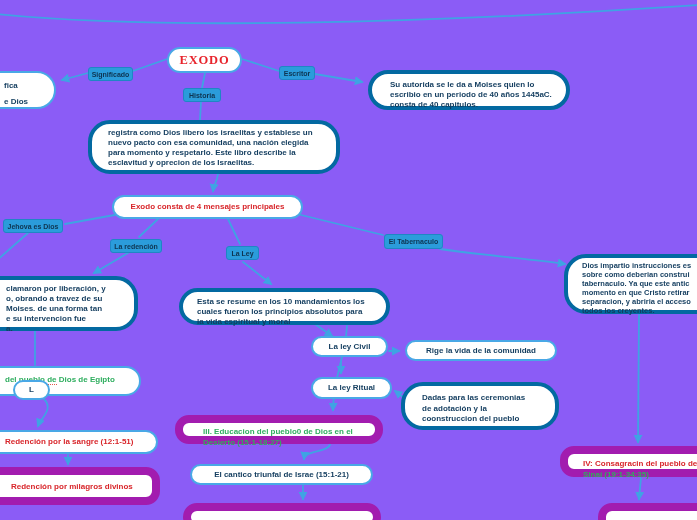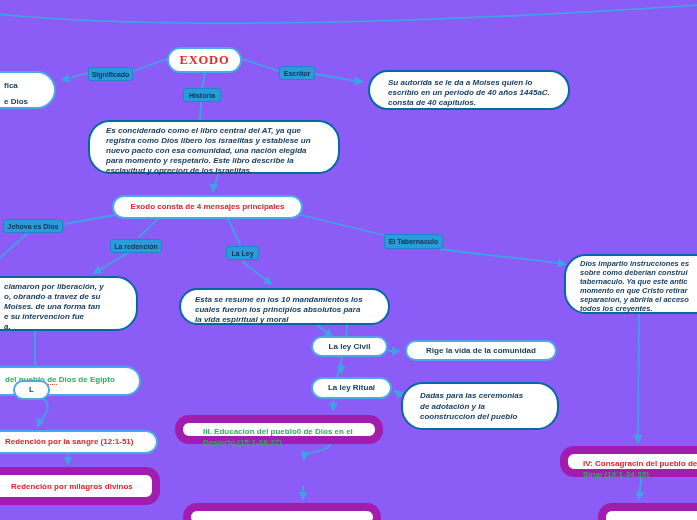--- a/index.html
+++ b/index.html
@@ -2,21 +2,21 @@
 <html><head>
 <meta charset="utf-8">
 <style>
   html,body{margin:0;padding:0;background:#fff;}
   #canvas{position:relative;width:697px;height:520px;background:#8b5cf6;overflow:hidden;
           font-family:"Liberation Sans",sans-serif;}
   #edges{position:absolute;left:0;top:0;z-index:1;}
   .node{position:absolute;z-index:2;box-sizing:border-box;}
   
   .oval{background:#ffffff;border:2px solid #49a8e6;border-radius:999px;}
-  .oval-lg{background:#ffffff;border:2px solid #0369a1;border-radius:22px;font-style:italic;}
+  .oval-lg{background:#ffffff;border:4px solid #0369a1;border-radius:22px;}
   .oval-md{background:#ffffff;border:8px solid #a21caf;border-radius:14px;}
   
   .bluebox{background:#2b9cdb;border:1px solid #1f86c4;border-radius:3px;
            color:#0e3450;font-size:7px;font-weight:bold;
            display:flex;align-items:center;justify-content:center;white-space:nowrap;}
   .center{display:flex;align-items:center;justify-content:center;}
   .txt{font-size:8px;font-weight:bold;color:#123c5e;line-height:10px;}
   .ln{white-space:nowrap;font-weight:bold;}
   .red{color:#d8252a;}
   .green{color:#2fae5f;}
@@ -98,21 +98,20 @@
     <div class="ln" style="line-height:16px;">e Dios</div>
   </div>
 
   <div class="node oval-lg txt" style="left:368px;top:70px;width:202px;height:40px;padding:6px 0 0 18px;">
     <div class="ln">Su autorida se le da a Moises quien lo</div>
     <div class="ln">escribio en un periodo de 40 años 1445aC.</div>
     <div class="ln">consta de 40 capitulos.</div>
   </div>
 
   <div class="node oval-lg txt" style="left:88px;top:120px;width:252px;height:54px;padding:4px 0 0 16px;">
-    <div class="ln">Es conciderado como el libro central del AT, ya que</div>
     <div class="ln">registra como Dios libero los israelitas y establese un</div>
     <div class="ln">nuevo pacto con esa comunidad, una nación elegida</div>
     <div class="ln">para momento y respetarlo. Este libro describe la</div>
     <div class="ln">esclavitud y oprecion de los Israelitas.</div>
   </div>
 
   <div class="node oval center" style="left:112px;top:195px;width:191px;height:24px;">
     <span class="txt red ln">Exodo consta de 4 mensajes principales</span>
   </div>
 
@@ -170,20 +169,23 @@
 
   <div class="node oval-md txt" style="left:-40px;top:467px;width:200px;height:38px;padding:6px 0 0 43px;">
     <div class="ln red" style="line-height:11px;">Redención por milagros divinos</div>
   </div>
 
   <div class="node oval-md txt" style="left:175px;top:415px;width:208px;height:29px;padding:4px 0 0 20px;">
     <div class="ln green" style="line-height:10.5px;">III. Educacion del pueblo0 de Dios en el</div>
     <div class="ln green" style="line-height:10.5px;">Desierto (15:1-18:27)</div>
   </div>
 
+  <div class="node oval center" style="left:190px;top:464px;width:183px;height:21px;">
+    <span class="txt ln">El cantico triunfal de Israe (15:1-21)</span>
+  </div>
 
   <div class="node oval-md" style="left:183px;top:503px;width:198px;height:28px;text-align:center;padding-top:8px;">
     
   </div>
 
   <div class="node oval-md txt" style="left:560px;top:446px;width:170px;height:31px;padding:5px 0 0 15px;">
     <div class="ln red" style="line-height:10.5px;">IV: Consagracin del pueblo de</div>
     <div class="ln green" style="line-height:10.5px;">Sinaí (19:1-34:35)</div>
   </div>
 

